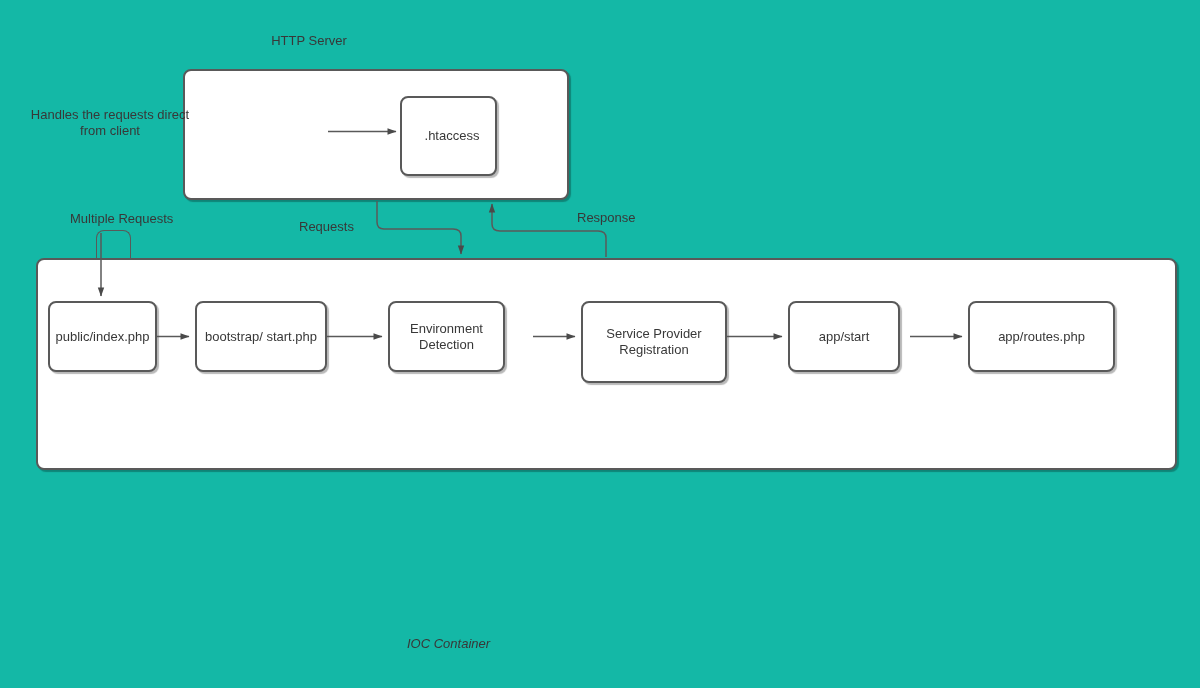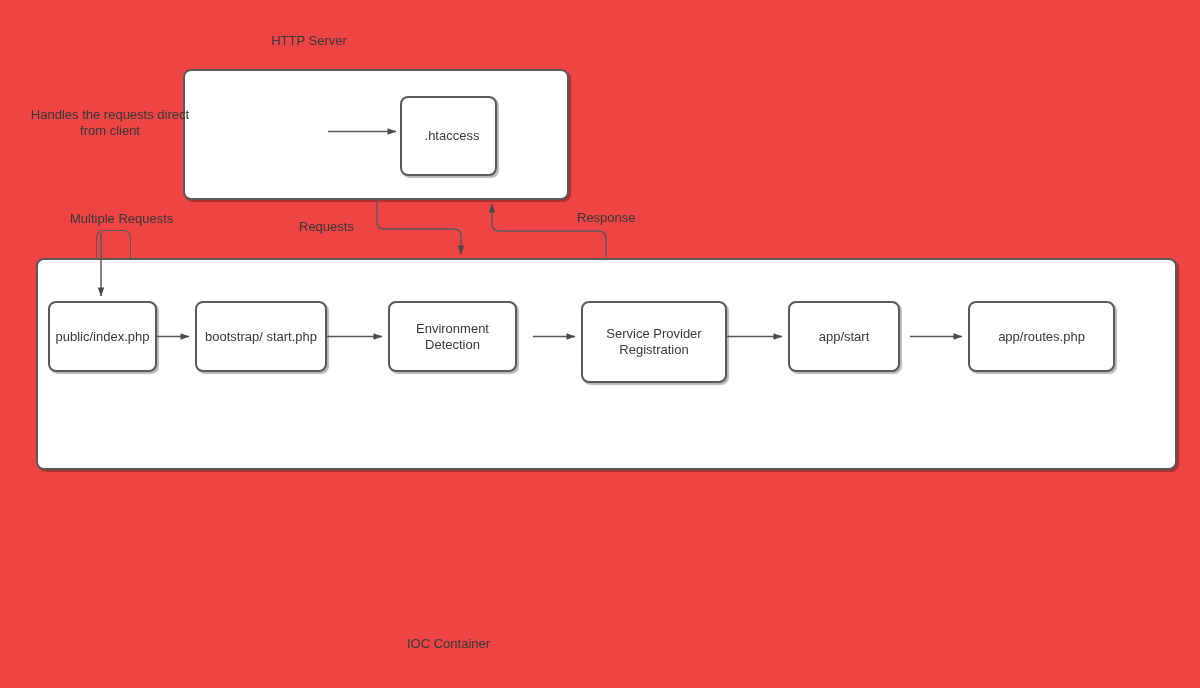--- a/index.html
+++ b/index.html
@@ -1,17 +1,17 @@
 <!DOCTYPE html>
 <html><head>
 <meta charset="utf-8">
 <style>
   html,body{margin:0;padding:0;background:#ffffff;}
   .canvas{
-    position:relative;width:1200px;height:688px;background:#ef4444;overflow:hidden;
+    position:relative;width:1200px;height:688px;background:#14b8a6;overflow:hidden;
     font-family:"Liberation Sans",sans-serif;color:#383838;font-size:13px;
   }
   .frame{
     position:absolute;box-sizing:border-box;background:#ffffff;
     border:2px solid #595959;border-radius:8px;
     box-shadow:2px 2px 1px rgba(0,0,0,0.28);
   }
   .node{
     position:absolute;box-sizing:border-box;background:#ffffff;
     border:2px solid #595959;border-radius:8px;
@@ -54,37 +54,37 @@
   <div class="frame" style="left:36px;top:258px;width:1141px;height:212px;"></div>
 
   <div class="node" style="left:48px;top:301px;width:109px;height:71px;text-align:center;">
     <span>public/index.php</span>
   </div>
 
   <div class="node" style="left:195px;top:301px;width:132px;height:71px;">
     <span>bootstrap/ start.php</span>
   </div>
 
-  <div class="node" style="left:388px;top:301px;width:129px;height:71px;">
+  <div class="node" style="left:388px;top:301px;width:117px;height:71px;">
     <span class="narrow">Environment Detection</span>
   </div>
 
   <div class="node" style="left:581px;top:301px;width:146px;height:82px;">
     <span>Service Provider Registration</span>
   </div>
 
   <div class="node" style="left:788px;top:301px;width:112px;height:71px;">
     <span>app/start</span>
   </div>
 
   <div class="node" style="left:968px;top:301px;width:147px;height:71px;">
     <span>app/routes.php</span>
   </div>
 
-  <div class="lbl" style="left:407px;top:636px;">IOC Container</div>
+  <div class="lbl" style="left:407px;top:636px;font-style:italic;">IOC Container</div>
 
   <svg class="wires" width="1200" height="688" viewBox="0 0 1200 688">
     <defs>
       <marker id="arr" viewBox="0 0 10 8" refX="9" refY="4" markerWidth="10" markerHeight="8" markerUnits="userSpaceOnUse" orient="auto">
         <path d="M0.5,0.8 L9.5,4 L0.5,7.2 Z" fill="#4a4a4a"></path>
       </marker>
     </defs>
     <g fill="none" stroke="#595959" stroke-width="1.5">
       <path d="M328,131.5 L396,131.5" marker-end="url(#arr)"></path>
       <path d="M101,233 L101,296" marker-end="url(#arr)"></path>

